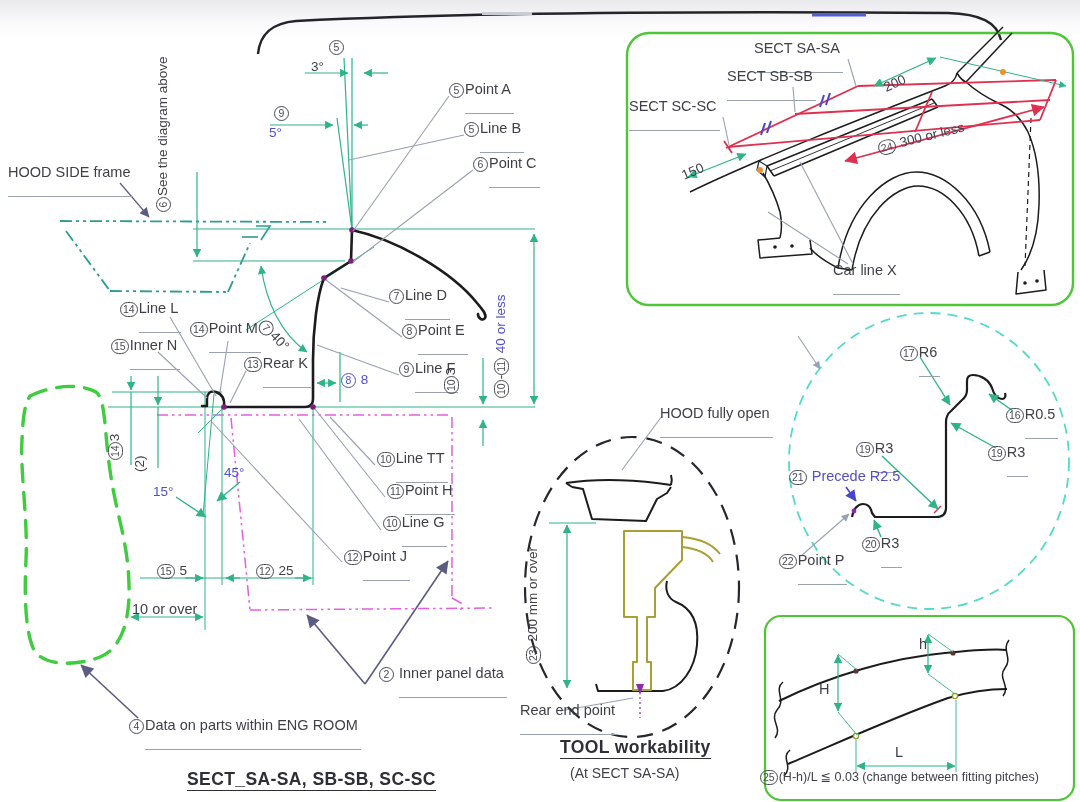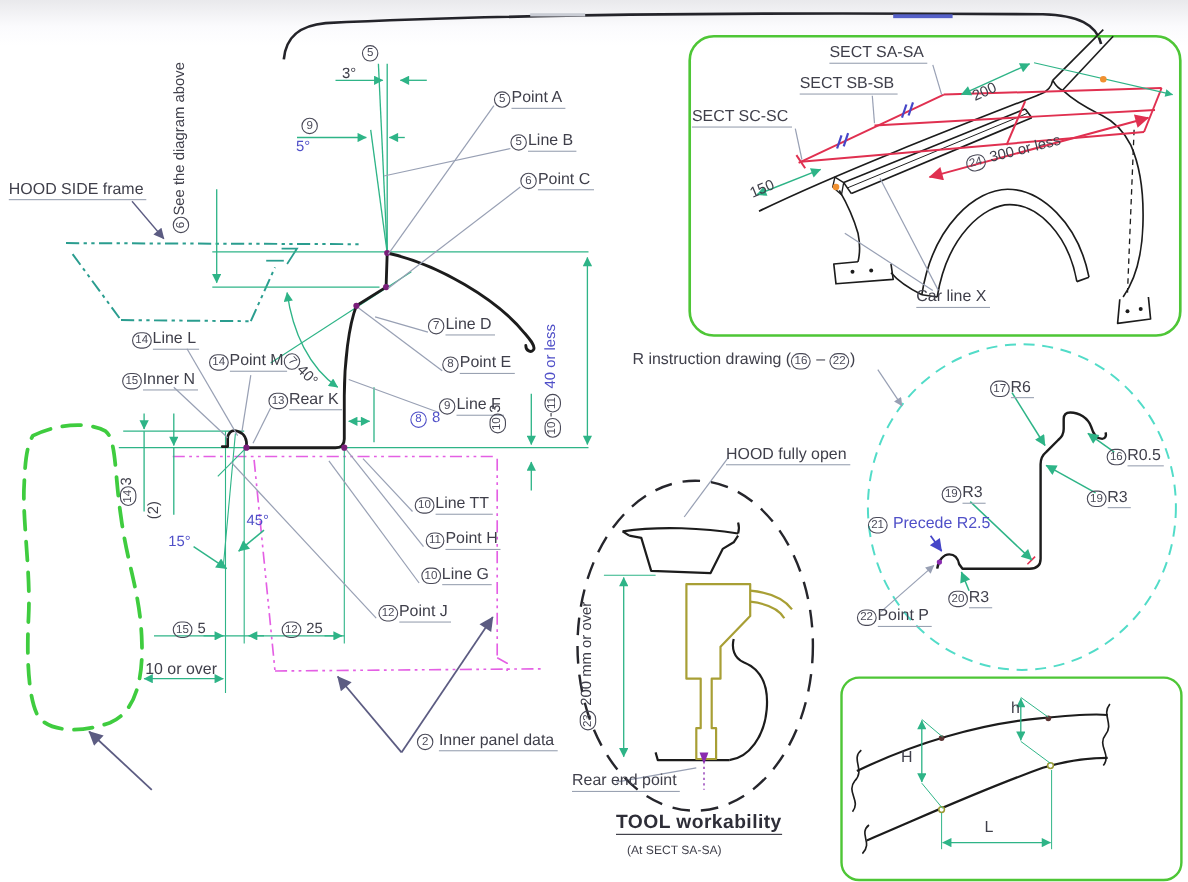--- a/index.html
+++ b/index.html
@@ -2,33 +2,33 @@
 <html><head>
 <meta charset="utf-8">
 <style>
   html,body{margin:0;padding:0;background:#fff;}
   #canvas{position:relative;width:1080px;height:802px;overflow:hidden;
     background:linear-gradient(#e9e9ec 0px,#fbfbfd 24px,#ffffff 42px);
     font-family:"Liberation Sans","DejaVu Sans",sans-serif;color:#3f3f4a;}
   #linework{position:absolute;left:0;top:0;}
   .lab{position:absolute;font-size:14.5px;white-space:nowrap;line-height:18px;color:#3f3f4a;}
   .sm{font-size:13.5px;}
-  .ul{border-bottom:1.1px solid #9aa2b2;padding:0 3px 1px 0;}
+  .ul{border-bottom:1.1px solid #9aa2b2;padding:0 3px 16px 0;}
   .blue{color:#5050c8;}
   .cn{display:inline-flex;align-items:center;justify-content:center;min-width:15px;height:15px;
       padding:0 2px;border:1.2px solid #4a4a58;border-radius:10px;font-size:10.5px;line-height:1;
       margin-right:1px;box-sizing:border-box;color:#4a4a58;background:transparent;}
   .vlab{transform:rotate(-90deg);transform-origin:0 100%;}
   .r47{transform:rotate(47deg);transform-origin:0 0;}
   .rm24{transform:rotate(-24deg);transform-origin:0 0;}
   .rm23{transform:rotate(-23deg);transform-origin:0 0;}
   .rm14{transform:rotate(-14deg);transform-origin:0 0;}
   .title{font-weight:bold;font-size:17.5px;letter-spacing:.4px;border-bottom:1.6px solid #2e2e38;
          padding-bottom:2px;color:#2e2e38;}
-  .sub{font-size:11px;color:#3f3f4a;}
+  .sub{font-size:14px;color:#3f3f4a;}
 </style>
 </head>
 <body>
 
 <div id="canvas">
 
 <svg id="linework" width="1080" height="802" viewBox="0 0 1080 802">
   <defs>
     <marker id="aG" viewBox="0 0 9 9" refX="8.5" refY="4.5" markerWidth="8" markerHeight="7" orient="auto-start-reverse">
           <path d="M0,0L9,4.5L0,9Z" fill="#2eb487"></path>
@@ -295,60 +295,62 @@
 
 <div class="lab vlab sm" style="left:460px;top:376px;"><span class="cn">10</span><span>3</span></div>
 <div class="lab vlab sm" style="left:510px;top:380px;"><span class="cn">10</span>-<span class="cn">11</span>&nbsp;<span class="blue">40 or less</span></div>
 
 <div class="lab" style="left:120px;top:299px;"><span class="cn">14</span><span class="ul">Line L</span></div>
 <div class="lab" style="left:190px;top:319px;"><span class="cn">14</span><span class="ul">Point M</span></div>
 <div class="lab" style="left:111px;top:336px;"><span class="cn">15</span><span class="ul">Inner N</span></div>
 <div class="lab" style="left:244px;top:354px;"><span class="cn">13</span><span class="ul">Rear K</span></div>
 
 <div class="lab sm r47" style="left:268px;top:316px;"><span class="cn">7</span><span>40°</span></div>
-<div class="lab sm" style="left:341px;top:371px;padding-left:32px;"><span class="cn" style="color:#5050c8;border-color:#5050c8;">8</span>&nbsp;<span class="blue">8</span></div>
+<div class="lab sm" style="left:341px;top:371px;"><span class="cn" style="color:#5050c8;border-color:#5050c8;">8</span>&nbsp;<span class="blue">8</span></div>
 
 <div class="lab vlab sm" style="left:124px;top:442px;"><span class="cn">14</span><span>3</span></div>
 <div class="lab vlab sm" style="left:149px;top:454px;"><span>(2)</span></div>
 
 <div class="lab sm blue" style="left:153px;top:483px;"><span>15°</span></div>
 <div class="lab sm blue" style="left:224px;top:464px;"><span>45°</span></div>
 
 <div class="lab sm" style="left:157px;top:562px;"><span class="cn">15</span>&nbsp;<span>5</span></div>
 <div class="lab sm" style="left:256px;top:562px;"><span class="cn">12</span>&nbsp;<span>25</span></div>
 <div class="lab" style="left:132px;top:600px;"><span>10 or over</span></div>
 
 <div class="lab" style="left:377px;top:449px;"><span class="cn">10</span><span class="ul">Line TT</span></div>
 <div class="lab" style="left:387px;top:481px;"><span class="cn">11</span><span class="ul">Point H</span></div>
 <div class="lab" style="left:383px;top:513px;"><span class="cn">10</span><span class="ul">Line G</span></div>
 <div class="lab" style="left:344px;top:547px;"><span class="cn">12</span><span class="ul">Point J</span></div>
 
 <div class="lab" style="left:379px;top:664px;"><span class="cn">2</span>&nbsp;<span class="ul">Inner panel data</span></div>
-
+<div class="lab" style="left:129px;top:716px;"><span class="cn">4</span><span class="ul">Data on parts within ENG ROOM</span></div>
+
+<div class="lab title" style="left:187px;top:770px;"><span>SECT_SA-SA, SB-SB, SC-SC</span></div>
 
 <div class="lab" style="left:754px;top:39px;"><span class="ul">SECT SA-SA</span></div>
 <div class="lab" style="left:699px;top:67px;margin-left:28px;"><span class="ul">SECT SB-SB</span></div>
 <div class="lab" style="left:629px;top:97px;"><span class="ul">SECT SC-SC</span></div>
 <div class="lab sm rm24" style="left:881px;top:80px;"><span>200</span></div>
 <div class="lab sm rm23" style="left:679px;top:168px;"><span>150</span></div>
 <div class="lab sm rm14" style="left:876px;top:140px;"><span class="cn">24</span>&nbsp;<span>300 or less</span></div>
 <div class="lab" style="left:833px;top:261px;"><span class="ul">Car line X</span></div>
 
-<div class="lab" style="left:575px;top:318px;"><span>R instruction drawing (</span><span class="cn">16</span><span> – </span><span class="cn">22</span><span>)</span></div>
 <div class="lab" style="left:900px;top:343px;"><span class="cn">17</span><span class="ul">R6</span></div>
 <div class="lab" style="left:1006px;top:405px;"><span class="cn">16</span><span class="ul">R0.5</span></div>
 <div class="lab" style="left:988px;top:443px;"><span class="cn">19</span><span class="ul">R3</span></div>
 <div class="lab" style="left:856px;top:439px;"><span class="cn">19</span><span class="ul">R3</span></div>
 <div class="lab" style="left:789px;top:467px;"><span class="cn">21</span>&nbsp;<span class="blue">Precede R2.5</span></div>
 <div class="lab" style="left:862px;top:534px;"><span class="cn">20</span><span class="ul">R3</span></div>
 <div class="lab" style="left:779px;top:551px;"><span class="cn">22</span><span class="ul">Point P</span></div>
 
 <div class="lab" style="left:660px;top:404px;"><span class="ul">HOOD fully open</span></div>
 <div class="lab vlab sm" style="left:542px;top:646px;"><span class="cn">23</span>&nbsp;<span>200 mm or over</span></div>
 <div class="lab" style="left:520px;top:701px;"><span class="ul">Rear end point</span></div>
 <div class="lab title" style="left:560px;top:738px;"><span>TOOL workability</span></div>
 <div class="lab sub" style="left:570px;top:764px;"><span>(At SECT SA-SA)</span></div>
 
 <div class="lab" style="left:819px;top:680px;"><span>H</span></div>
 <div class="lab" style="left:919px;top:635px;"><span>h</span></div>
 <div class="lab" style="left:895px;top:743px;"><span>L</span></div>
+<div class="lab" style="left:760px;top:768px;font-size:12.5px;"><span class="cn">25</span><span>(H-h)/L ≦ 0.03</span>&nbsp;<span>(change between fitting pitches)</span></div>
 
 </div>
 
 </body></html>

